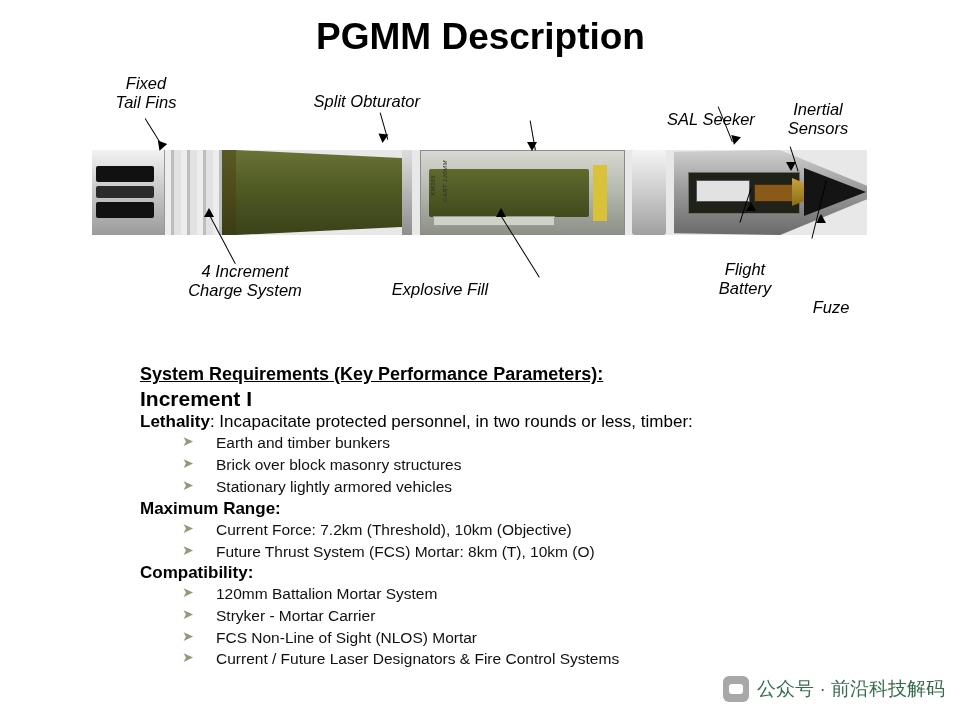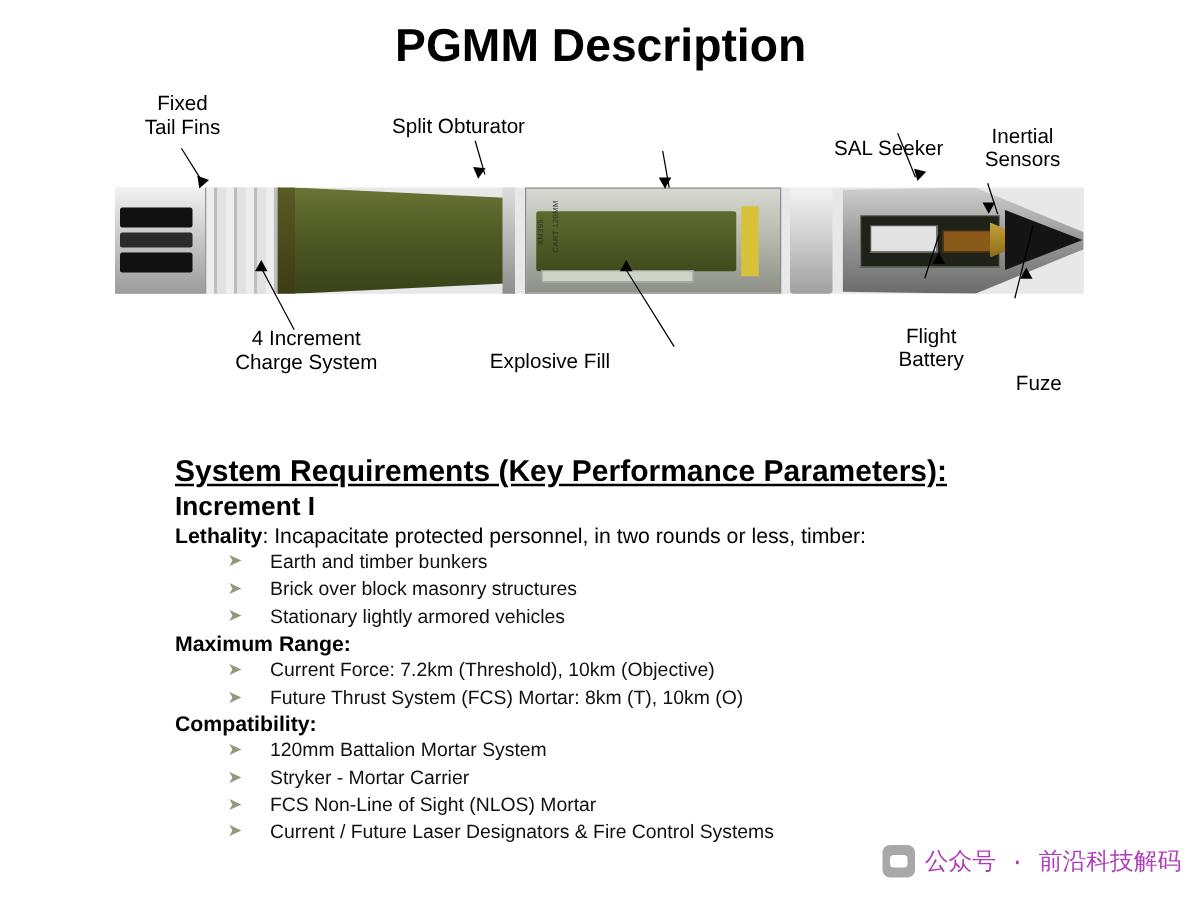--- a/index.html
+++ b/index.html
@@ -33,20 +33,21 @@
     color: #000;
   }
 
   
   .diagram {
     position: absolute;
     left: 0;
     top: 62px;
     width: 961px;
     height: 260px;
+    font-style: italic;
   }
   .photo-band {
     position: absolute;
     left: 92px;
     top: 88px;
     width: 775px;
     height: 85px;
     background: #e8e8e8;
   }
   
@@ -222,21 +223,21 @@
   }
 
   
   .body-block {
     position: absolute;
     left: 140px;
     top: 364px;
     width: 800px;
   }
   .sys-req {
-    font-size: 24px;
+    font-size: 18px;
     font-weight: bold;
     text-decoration: underline;
     margin-bottom: 2px;
   }
   .increment {
     font-size: 21px;
     font-weight: bold;
     margin-bottom: 1px;
   }
   .req-head {
@@ -267,24 +268,23 @@
   .bullets.tight li { line-height: 1.40; }
 
   
   .watermark {
     position: absolute;
     right: 16px;
     bottom: 18px;
     display: flex;
     align-items: center;
     gap: 8px;
-    color: #a21caf;
+    color: #14532d;
     font-size: 19px;
     opacity: 0.85;
-    font-family: Liberation Mono, monospace;
   }
   .wm-logo {
     width: 26px; height: 26px;
     border-radius: 6px;
     background: #9a9a9a;
     position: relative;
   }
   .wm-logo:after {
     content: "";
     position: absolute;

